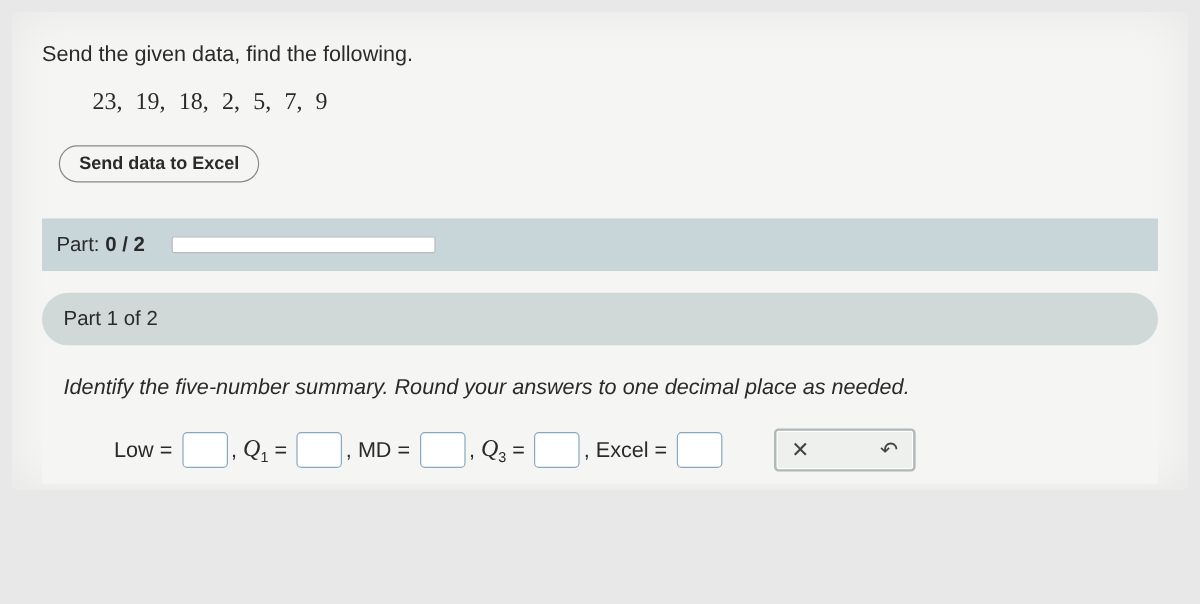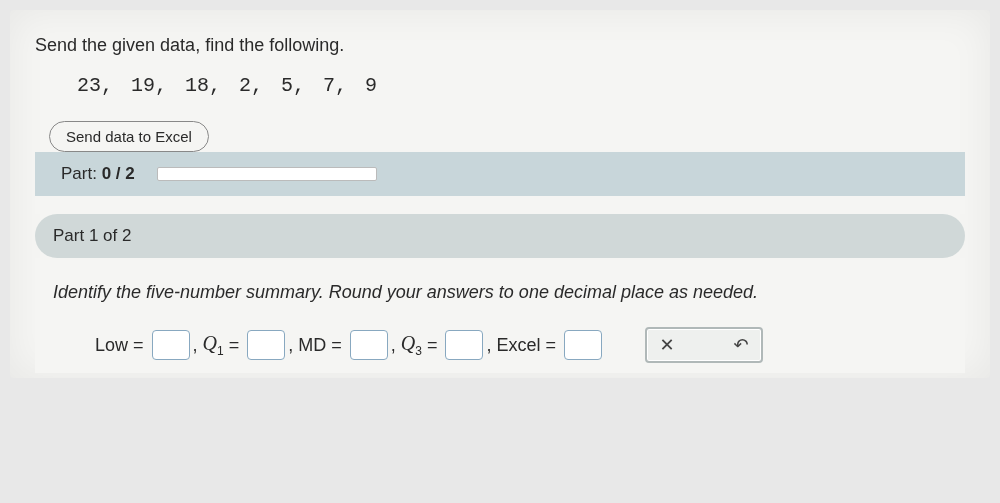--- a/index.html
+++ b/index.html
@@ -13,39 +13,41 @@
       font-size: 17px;
     }
     .card {
       background: #f5f5f3;
       border-radius: 4px;
       padding: 25px 25px 5px 25px;
       box-shadow: inset 0 0 40px rgba(0,0,0,0.06);
     }
     .question-text { margin-bottom: 18px; font-size: 18px; }
     .data-values {
-      font-family: Liberation Mono, monospace;
+      font-family: Liberation Serif, serif;
       font-size: 20px;
       margin-left: 42px;
       margin-bottom: 24px;
       word-spacing: 6px;
     }
     .send-btn {
       display: inline-block;
       border: 1.5px solid #888;
       border-radius: 18px;
       padding: 6px 16px;
       font-size: 15px;
       background: #f5f5f3;
       margin-left: 14px;
+      margin-bottom: 30px;
       cursor: pointer;
+      font-weight: bold;
     }
     .part-bar {
       background: #c8d6da;
-      padding: 12px 26px;
+      padding: 12px 12px;
       font-size: 17px;
       display: flex;
       align-items: center;
       gap: 22px;
     }
     .part-bar .bold { font-weight: bold; }
     .progress-track {
       width: 220px;
       height: 14px;
       background: #fff;

